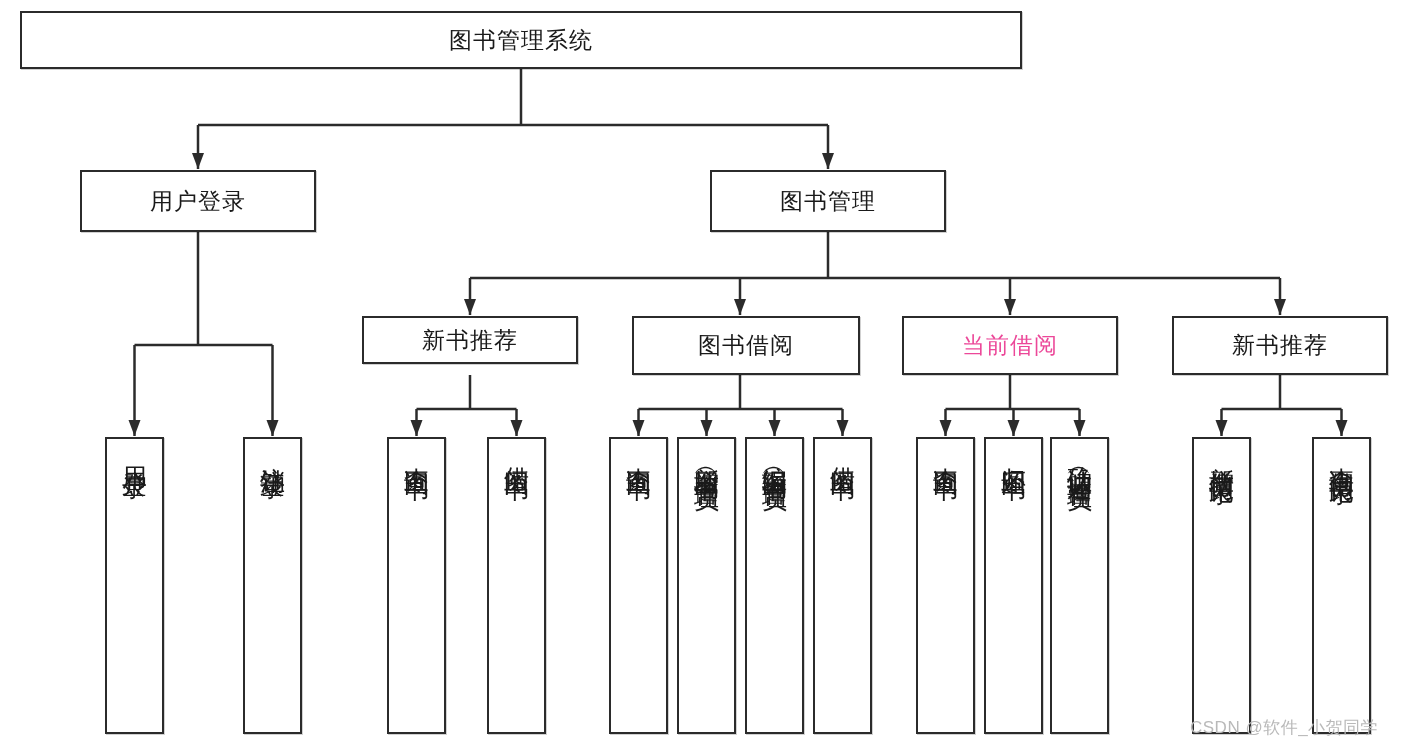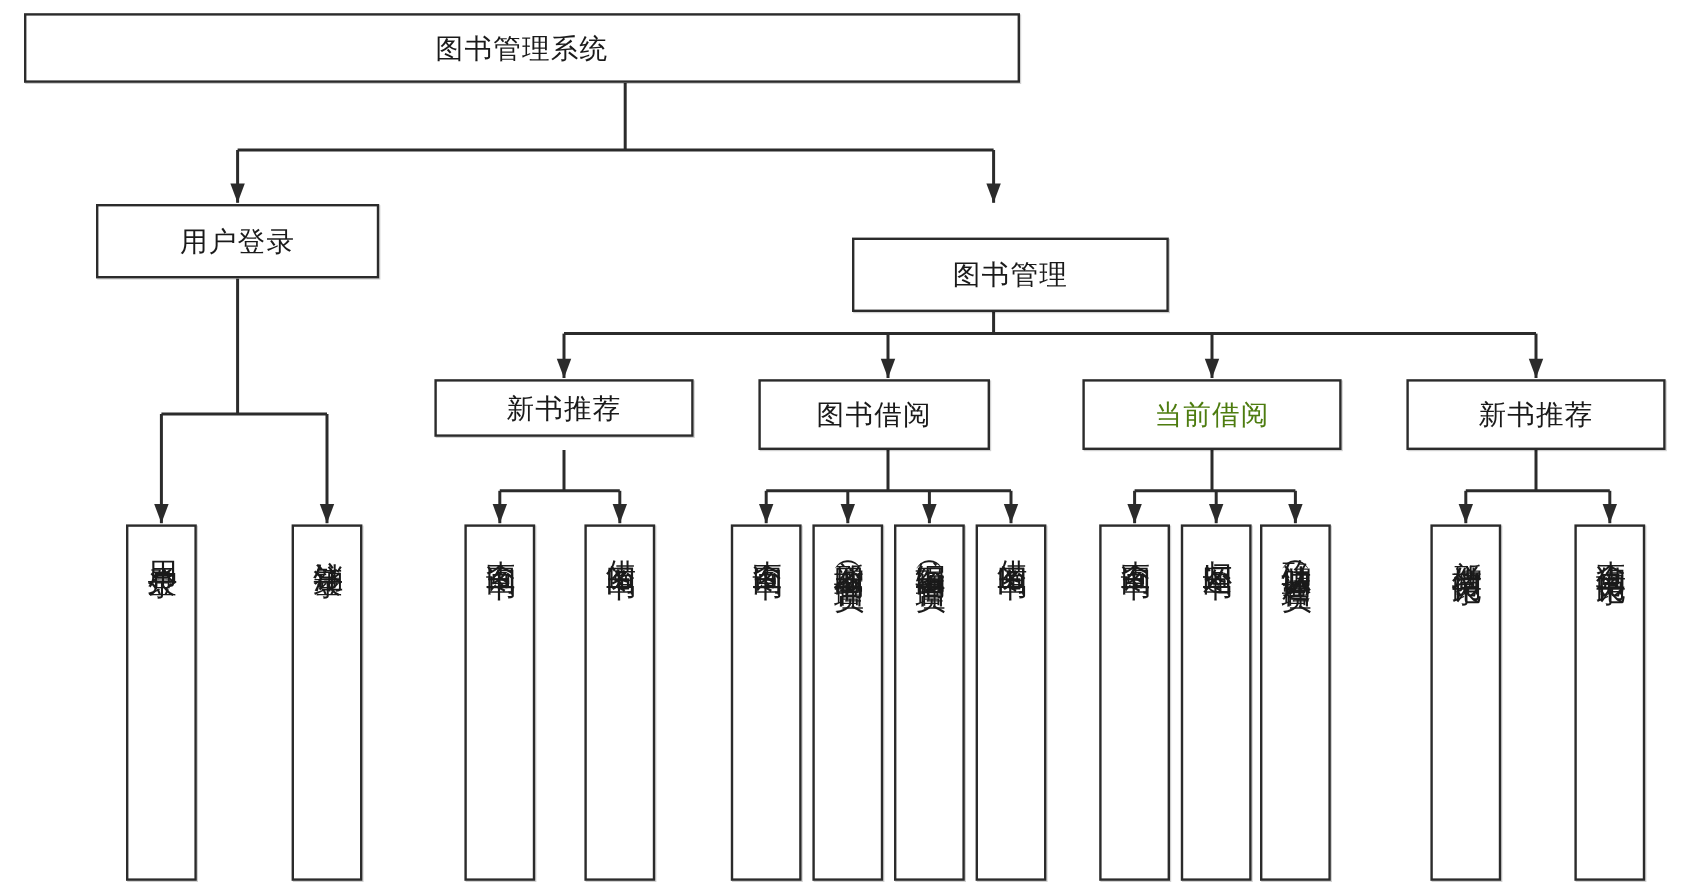--- a/index.html
+++ b/index.html
@@ -120,37 +120,37 @@
       <polygon points="1073.5,420 1085.5,420 1079.5,436" fill="#2b2b2b"></polygon>
       <line x1="1280" y1="375" x2="1280" y2="409" stroke="#2b2b2b" stroke-width="2.5"></line>
       <line x1="1221.5" y1="409" x2="1341.5" y2="409" stroke="#2b2b2b" stroke-width="2.5"></line>
       <line x1="1221.5" y1="409" x2="1221.5" y2="436" stroke="#2b2b2b" stroke-width="2.5"></line>
       <polygon points="1215.5,420 1227.5,420 1221.5,436" fill="#2b2b2b"></polygon>
       <line x1="1341.5" y1="409" x2="1341.5" y2="436" stroke="#2b2b2b" stroke-width="2.5"></line>
       <polygon points="1335.5,420 1347.5,420 1341.5,436" fill="#2b2b2b"></polygon>
     </svg>
 
   <div id="node-layer">
-      <div class="node horizontal" style="left: 20px; top: 11px; width: 830px; height: 58px; border-color: rgb(43, 43, 43); background: rgb(255, 255, 255);">
+      <div class="node horizontal" style="left: 20px; top: 11px; width: 1002px; height: 58px; border-color: rgb(43, 43, 43); background: rgb(255, 255, 255);">
         <span class="node-label" style="color: rgb(26, 26, 26);">图书管理系统</span>
       </div>
       <div class="node horizontal" style="left: 80px; top: 170px; width: 236px; height: 62px; border-color: rgb(43, 43, 43); background: rgb(255, 255, 255);">
         <span class="node-label" style="color: rgb(26, 26, 26);">用户登录</span>
       </div>
-      <div class="node horizontal" style="left: 710px; top: 170px; width: 264px; height: 62px; border-color: rgb(43, 43, 43); background: rgb(255, 255, 255); margin-top: 28px;">
+      <div class="node horizontal" style="left: 710px; top: 170px; width: 236px; height: 62px; border-color: rgb(43, 43, 43); background: rgb(255, 255, 255);">
         <span class="node-label" style="color: rgb(26, 26, 26);">图书管理</span>
       </div>
       <div class="node horizontal" style="left: 362px; top: 316px; width: 216px; height: 48px; border-color: rgb(43, 43, 43); background: rgb(255, 255, 255);">
         <span class="node-label" style="color: rgb(26, 26, 26);">新书推荐</span>
       </div>
-      <div class="node horizontal" style="left: 632px; top: 316px; width: 193px; height: 59px; border-color: rgb(43, 43, 43); background: rgb(255, 255, 255);">
+      <div class="node horizontal" style="left: 632px; top: 316px; width: 228px; height: 59px; border-color: rgb(43, 43, 43); background: rgb(255, 255, 255);">
         <span class="node-label" style="color: rgb(26, 26, 26);">图书借阅</span>
       </div>
       <div class="node horizontal" style="left: 902px; top: 316px; width: 216px; height: 59px; border-color: rgb(43, 43, 43); background: rgb(255, 255, 255);">
-        <span class="node-label" style="color: #4d7c0f;">当前借阅</span>
+        <span class="node-label" style="color: #ec4899;">当前借阅</span>
       </div>
       <div class="node horizontal" style="left: 1172px; top: 316px; width: 216px; height: 59px; border-color: rgb(43, 43, 43); background: rgb(255, 255, 255);">
         <span class="node-label" style="color: rgb(26, 26, 26);">新书推荐</span>
       </div>
       <div class="node vertical" style="left: 105px; top: 437px; width: 59px; height: 297px; border-color: rgb(43, 43, 43); background: rgb(255, 255, 255);">
         <span class="node-label" style="color: rgb(26, 26, 26);">用户登录</span>
       </div>
       <div class="node vertical" style="left: 243px; top: 437px; width: 59px; height: 297px; border-color: rgb(43, 43, 43); background: rgb(255, 255, 255);">
         <span class="node-label" style="color: rgb(26, 26, 26);">注销登录</span>
       </div>
@@ -182,14 +182,15 @@
         <span class="node-label" style="color: rgb(26, 26, 26);">确认归还（管理员）</span>
       </div>
       <div class="node vertical" style="left: 1192px; top: 437px; width: 59px; height: 297px; border-color: rgb(43, 43, 43); background: rgb(255, 255, 255);">
         <span class="node-label" style="color: rgb(26, 26, 26);">新增借阅记录</span>
       </div>
       <div class="node vertical" style="left: 1312px; top: 437px; width: 59px; height: 297px; border-color: rgb(43, 43, 43); background: rgb(255, 255, 255);">
         <span class="node-label" style="color: rgb(26, 26, 26);">查询借阅记录</span>
       </div>
     </div>
 
+  <div class="watermark" style="left: 1190px; top: 716px; color: rgb(185, 185, 185);">CSDN @软件_小贺同学</div>
 
 </div>
 
 </body></html>

